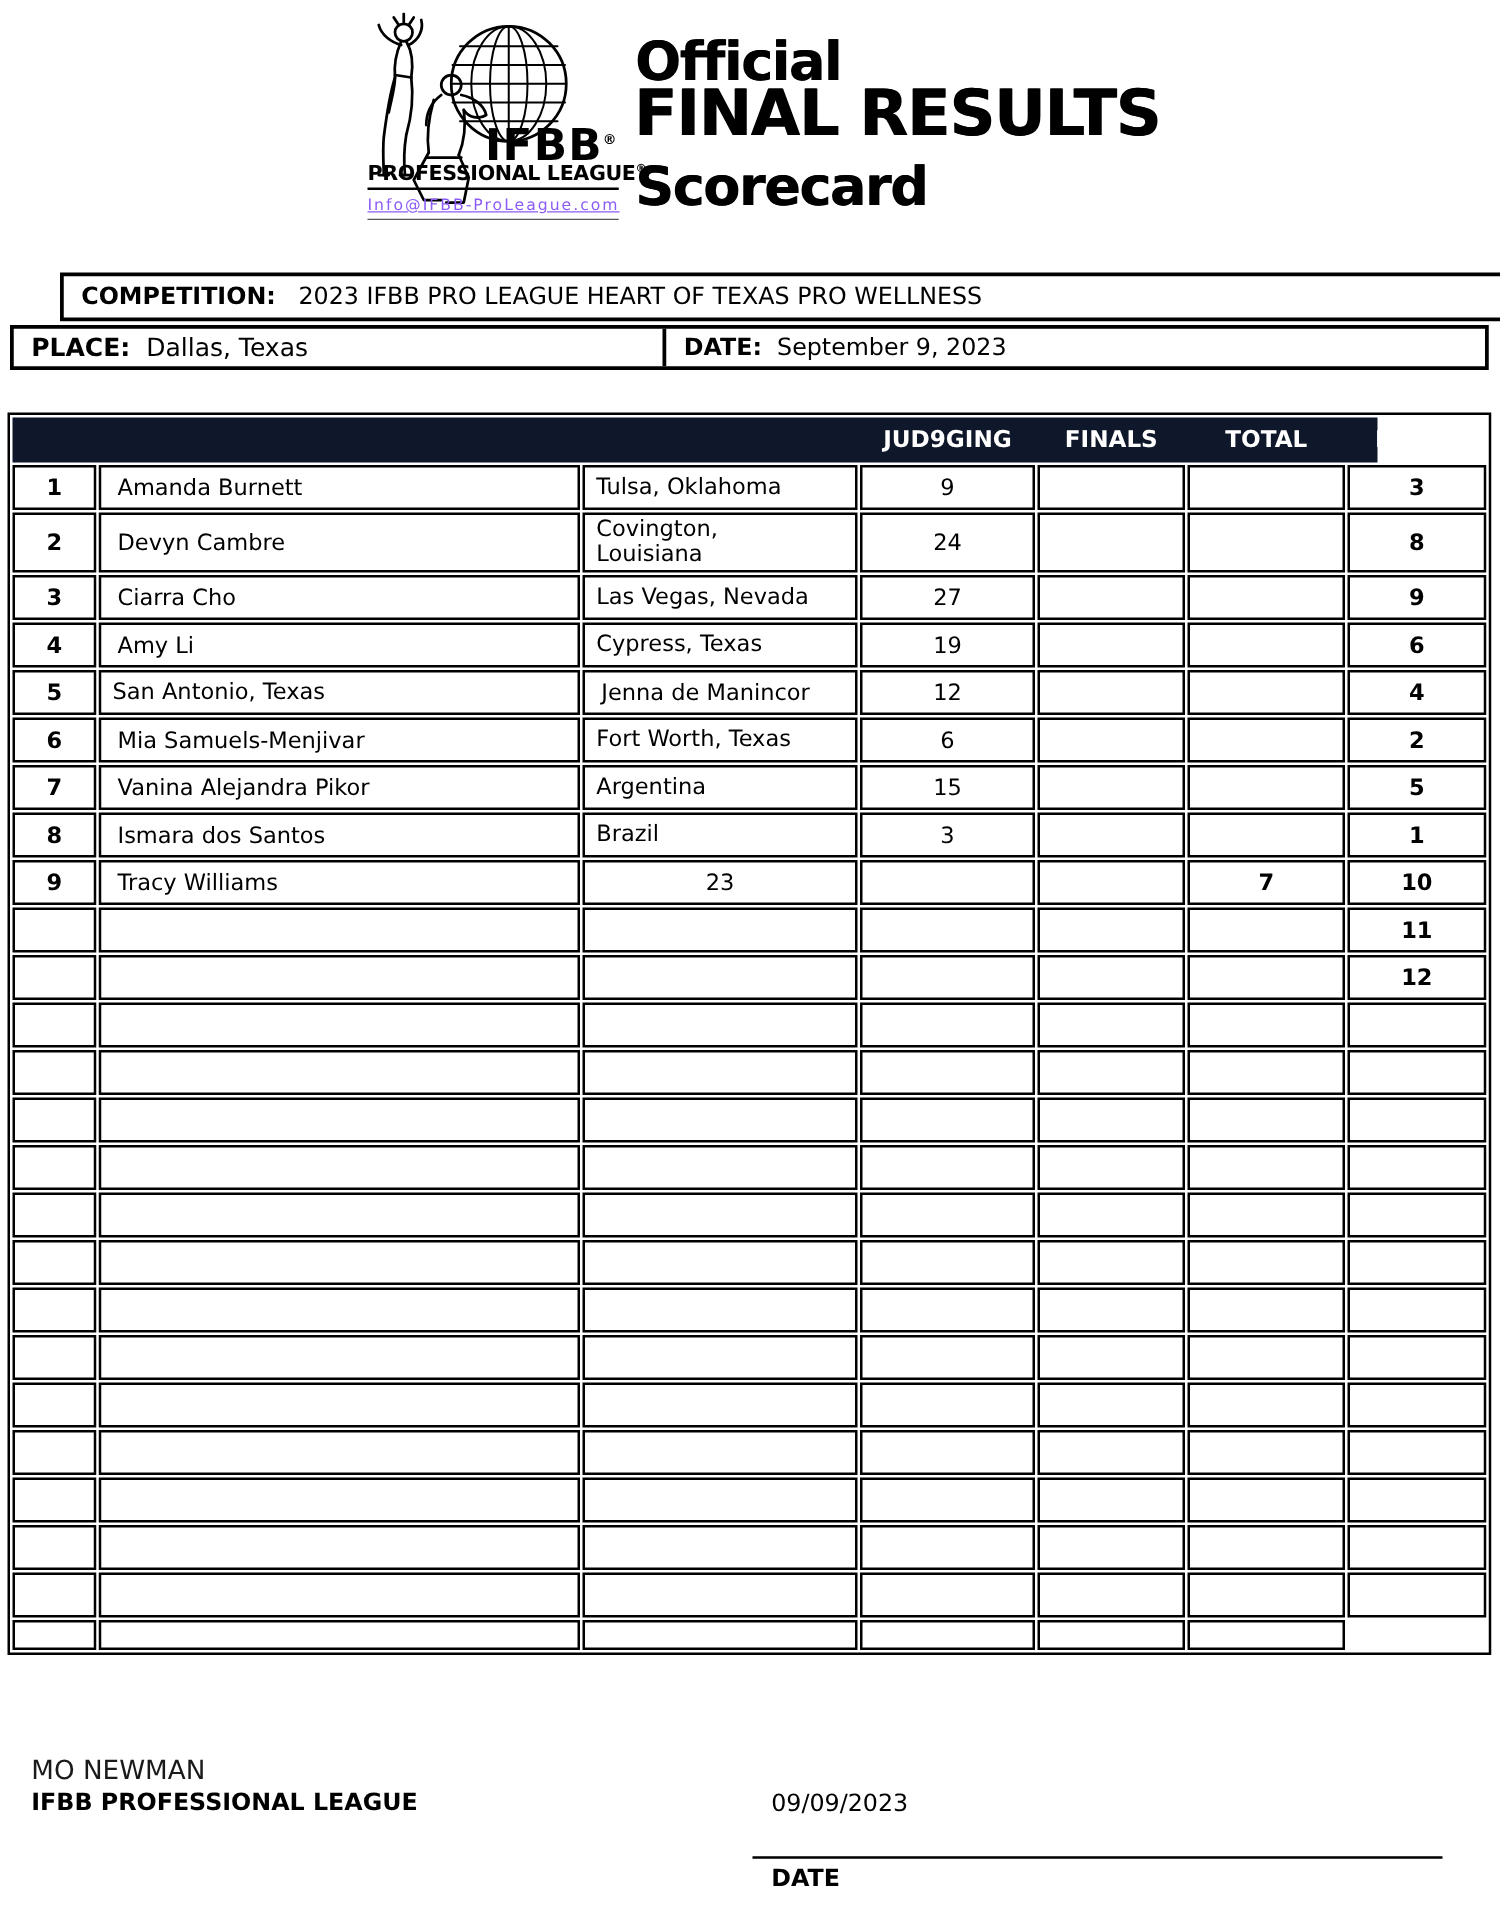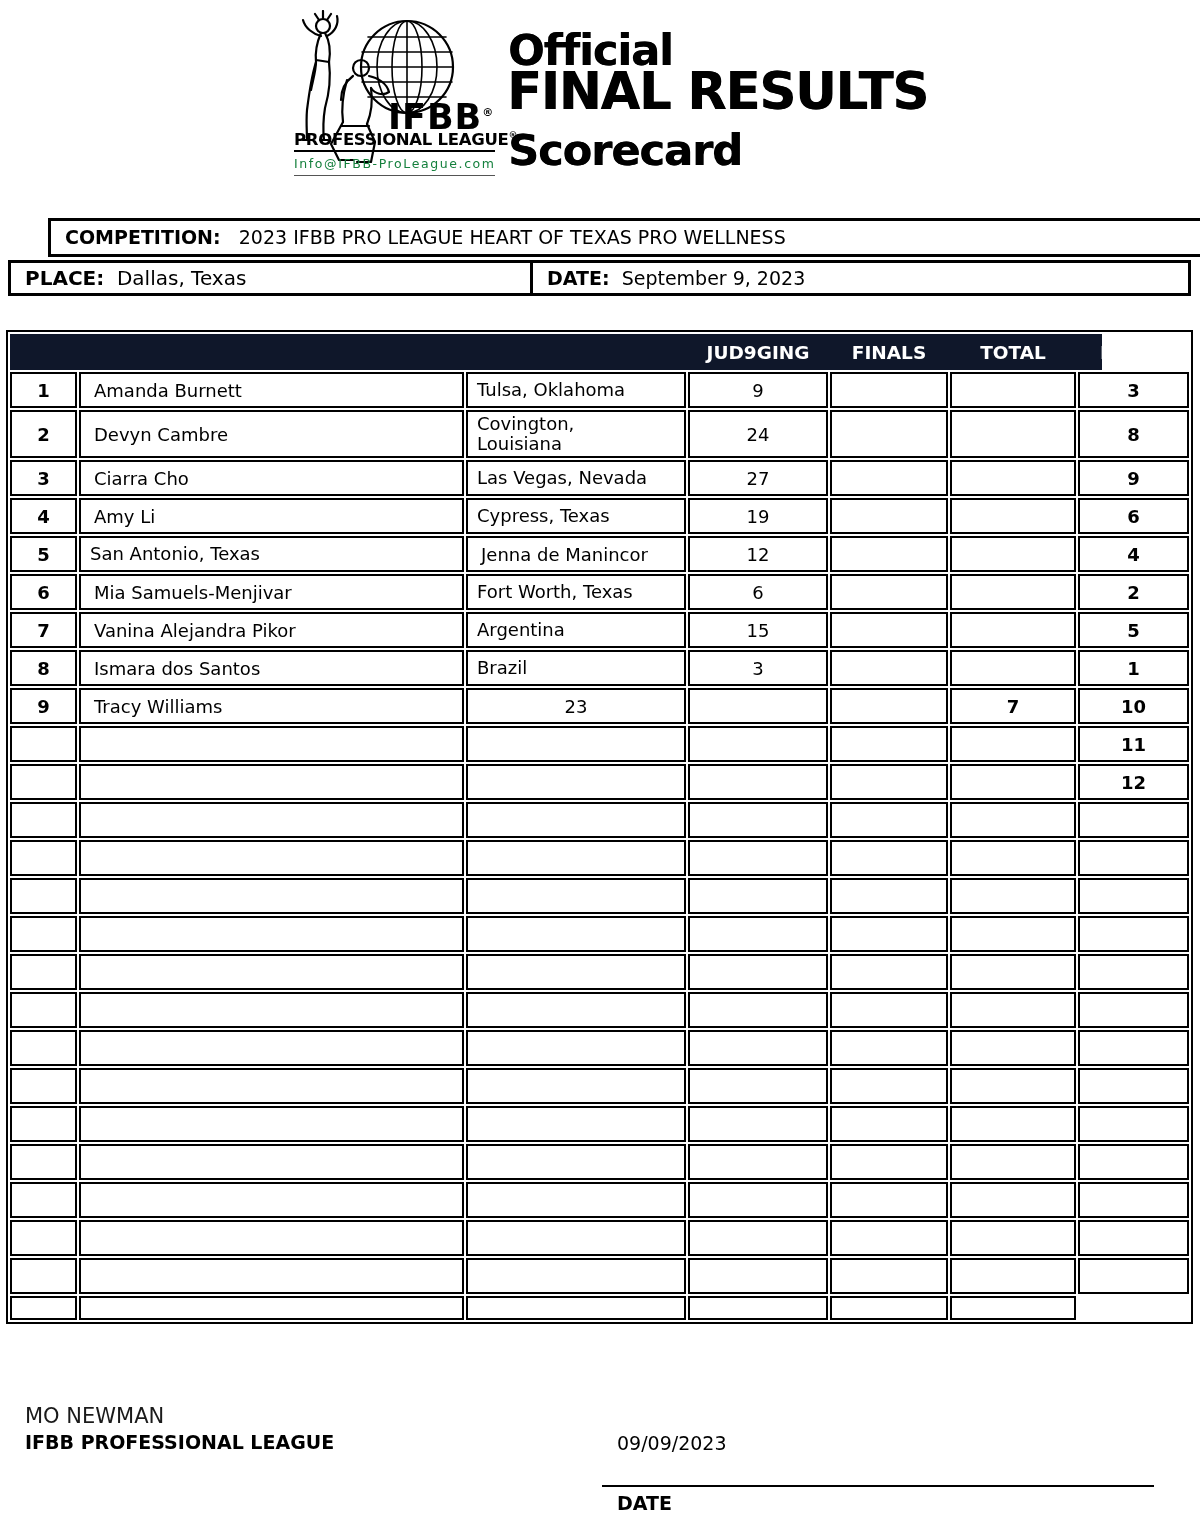--- a/index.html
+++ b/index.html
@@ -22,21 +22,21 @@
   #logo-ifbb sup { font-size: 11px; }
   #logo-league {
     left: 294px; top: 131px;
     font-size: 16.5px; font-weight: bold; letter-spacing: -0.3px; line-height: 1;
     white-space: nowrap;
   }
   #logo-league sup { font-size: 9px; }
   #logo-league-rule { left: 294px; top: 150px; width: 201px; height: 2px; background: #000; }
   #logo-email {
     left: 294px; top: 156px;
-    font-size: 12.5px; letter-spacing: 1.6px; color: #15803d; white-space: nowrap;
+    font-size: 12.5px; letter-spacing: 1.6px; color: #8b5cf6; white-space: nowrap; text-decoration: underline;
   }
   #logo-email-rule { left: 294px; top: 175px; width: 201px; height: 1px; background: #555; }
 
   .title-line { font-weight: bold; line-height: 1; letter-spacing: -1px;
                 text-shadow: 0.6px 0 0 #000; white-space: nowrap; }
   #title-official   { left: 508px; top: 17px;  font-size: 43px; margin-top: 12px; }
   #title-final      { left: 507px; top: 66px;  font-size: 51px; }
   #title-scorecard  { left: 508px; top: 129px; font-size: 43px; }
 
   

